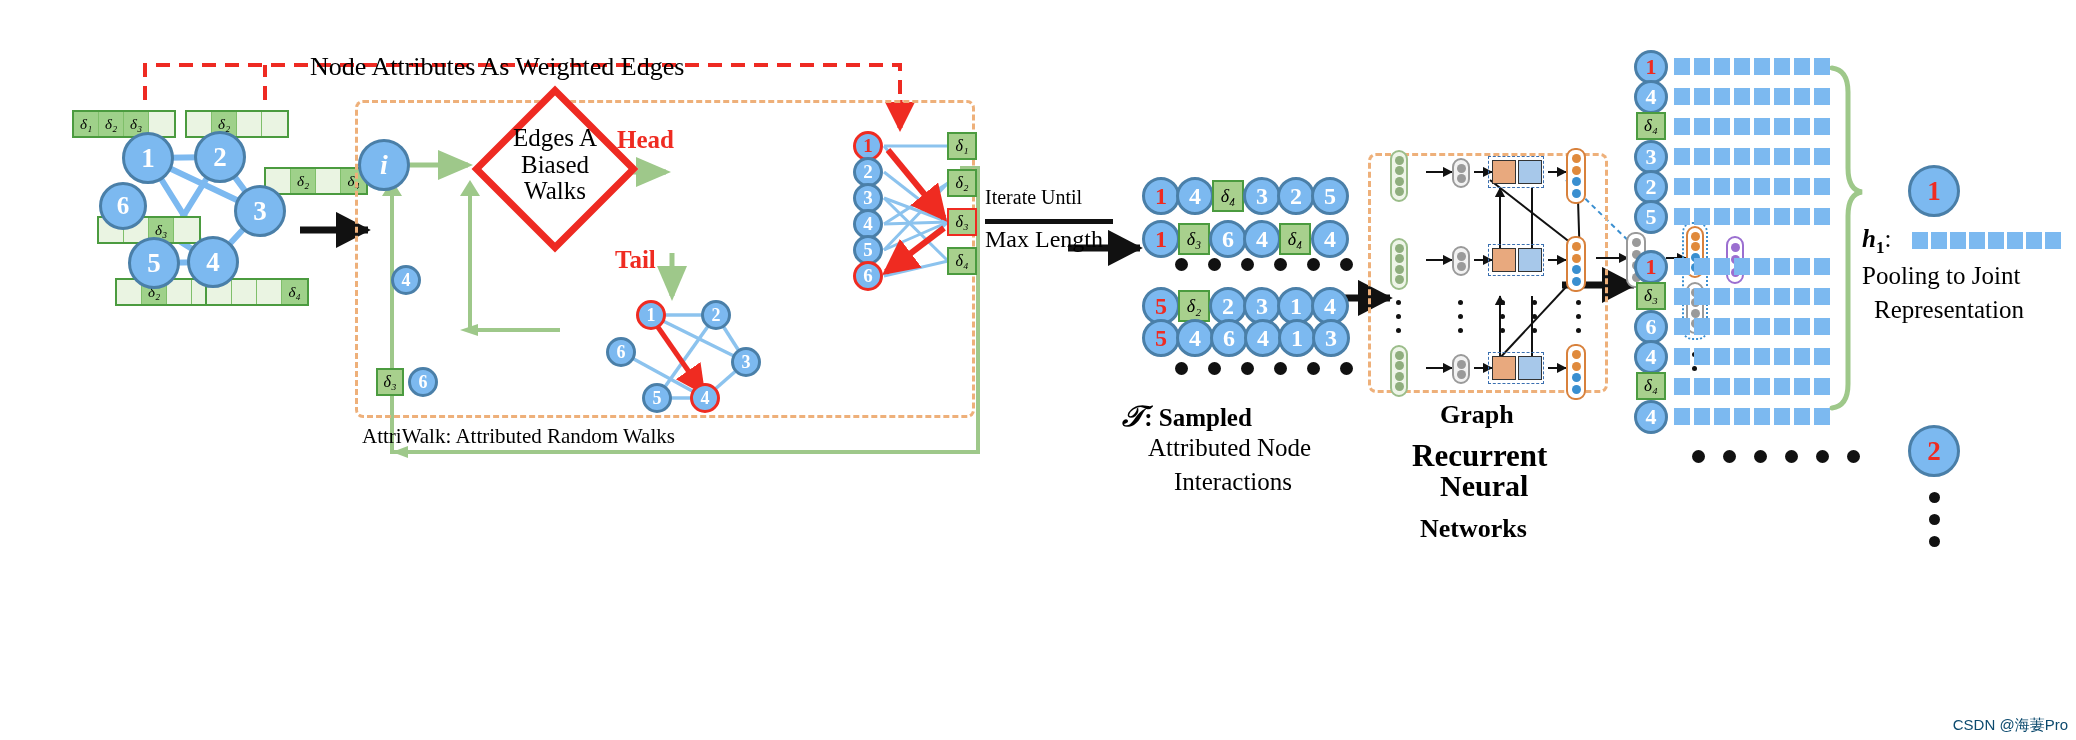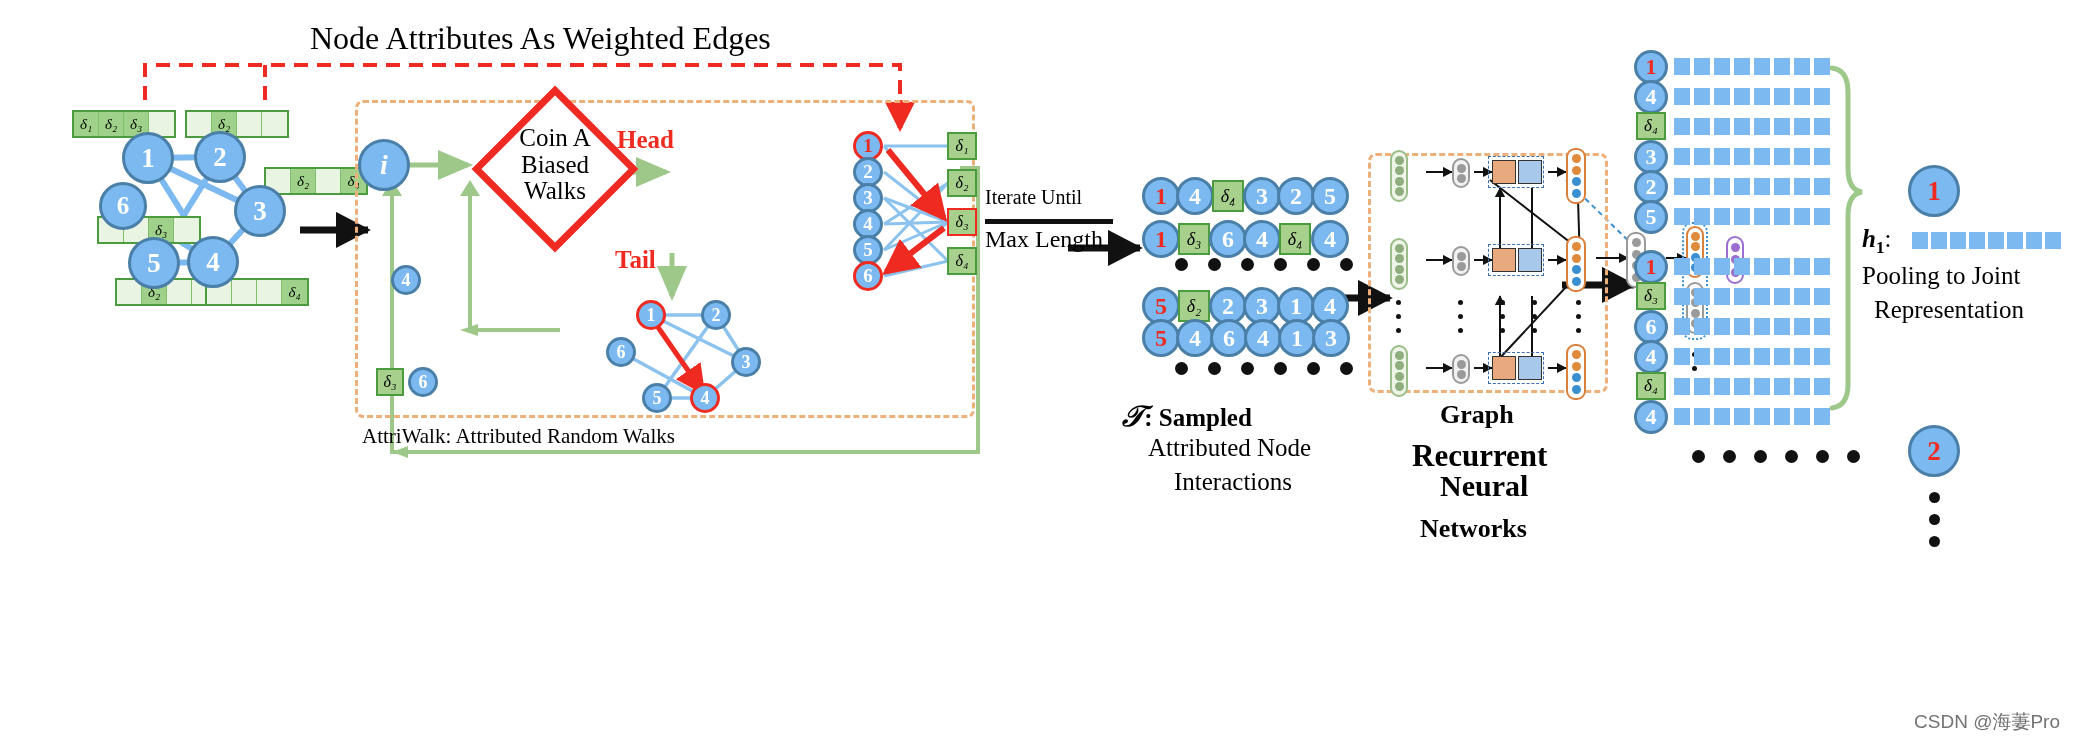--- a/index.html
+++ b/index.html
@@ -50,21 +50,21 @@
 
   
   .pill{position:absolute;border-radius:9px;box-sizing:border-box;display:flex;
         flex-direction:column;align-items:center;justify-content:space-around;padding:3px 0;}
   .pill b{display:block;width:9px;height:9px;border-radius:50%;}
   .gate{position:absolute;box-sizing:border-box;border:1px solid #333;}
   .dotsrow{position:absolute;display:flex;gap:20px;}
   .dotsrow u{display:block;width:13px;height:13px;border-radius:50%;background:#111;}
   .vdots{position:absolute;display:flex;flex-direction:column;gap:9px;align-items:center;}
   .vdots u{display:block;width:9px;height:9px;border-radius:50%;background:#111;}
-  .wm{position:absolute;right:16px;bottom:5px;font-size:19px;color:#737373;font-family:"Liberation Sans",sans-serif;}
+  .wm{position:absolute;right:8px;bottom:5px;font-size:15px;color:#0c4a6e;font-family:"Liberation Sans",sans-serif;}
 </style>
 </head>
 <body>
 
 <div id="stage">
 
   <svg class="ov" viewBox="0 0 2076 740">
     <defs>
       <marker id="ar-red" markerWidth="7" markerHeight="7" refX="5.2" refY="3" orient="auto">
         <path d="M0,0 L6,3 L0,6 z" fill="#ef2b21"></path>
@@ -174,21 +174,21 @@
     <g stroke="#111" stroke-width="2" fill="none">
       <line x1="1666" y1="258" x2="1686" y2="258" marker-end="url(#ar-blk)"></line>
     </g>
 
     <g stroke="#9ec88a" stroke-width="5" fill="none" stroke-linecap="round">
       <path d="M1832,68 Q1848,70 1848,92 L1848,168 Q1848,190 1862,192
                Q1848,194 1848,216 L1848,384 Q1848,406 1832,408"></path>
     </g>
   </svg>
 
-  <div class="lbl" style="left:310px;top:20px;font-size:32px;">Node Attributes As Weighted Edges</div>
+  <div class="lbl" style="left:310px;top:52px;font-size:26px;">Node Attributes As Weighted Edges</div>
 
   <div class="vec" style="left:72px;top:110px;">
     <span class="c on">δ₁</span>
     <span class="c on">δ₂</span>
     <span class="c on">δ₃</span>
     <span class="c"></span>
   </div>
   <div class="vec" style="left:185px;top:110px;">
     <span class="c"></span>
     <span class="c on">δ₂</span>
@@ -228,21 +228,21 @@
   <div class="node" style="left:187px;top:236px;width:52px;height:52px;font-size:27px;">4</div>
 
 
   <div class="obox" style="left:355px;top:100px;width:620px;height:318px;"></div>
   <div class="lbl" style="left:362px;top:424px;font-size:21px;">AttriWalk: Attributed Random Walks</div>
 
   <div class="node ital" style="left:358px;top:139px;width:52px;height:52px;font-size:28px;">i</div>
 
   <div class="diamond" style="left:496px;top:110px;width:118px;height:118px;"></div>
   <div class="diatext" style="left:483px;top:125px;width:144px;">
-    <div>Coin A</div>
+    <div>Edges A</div>
     <div>Biased</div>
     <div>Walks</div>
   </div>
   <div class="lbl red" style="left:617px;top:126px;font-size:25px;font-weight:600;">Head</div>
   <div class="lbl red" style="left:615px;top:246px;font-size:25px;font-weight:600;">Tail</div>
 
   <div class="node redring rednum" style="left:853px;top:131px;width:30px;height:30px;font-size:19px;">1</div>
   <div class="node" style="left:853px;top:157px;width:30px;height:30px;font-size:19px;">2</div>
   <div class="node" style="left:853px;top:183px;width:30px;height:30px;font-size:19px;">3</div>
   <div class="node" style="left:853px;top:209px;width:30px;height:30px;font-size:19px;">4</div>

